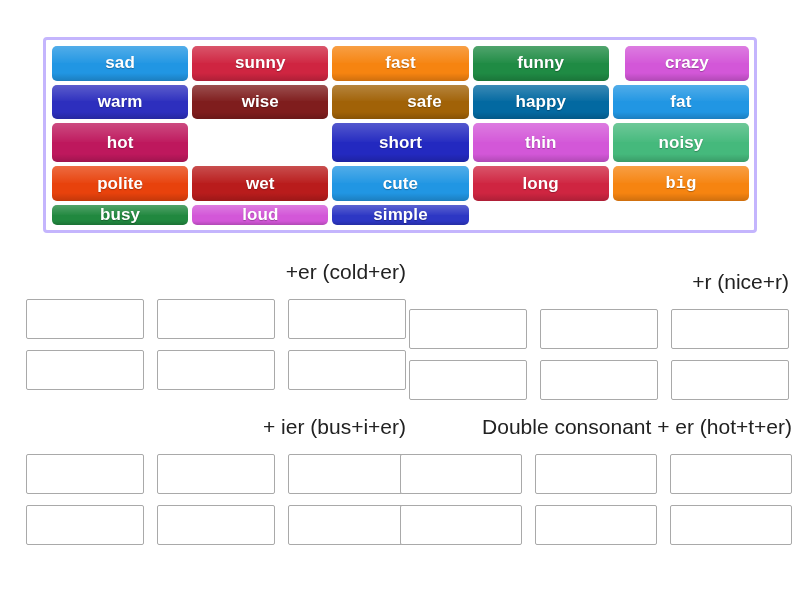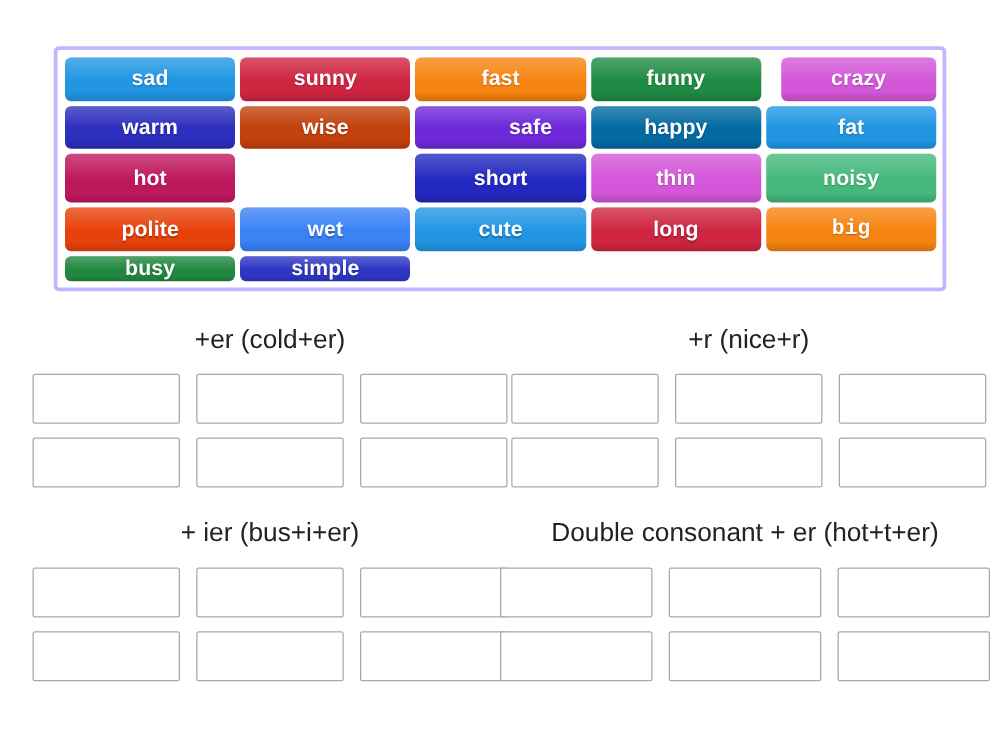--- a/index.html
+++ b/index.html
@@ -70,26 +70,26 @@
     pointer-events: none;
   }
   .tile > span { position: relative; z-index: 2; }
 
   
   .group {
     position: absolute;
     width: 380px;
   }
   #group-0 { left: 26px;  top: 258px; }
-  #group-1 { left: 409px; top: 258px; }
+  #group-1 { left: 409px; top: 268px; }
   #group-2 { left: 26px;  top: 413px; }
   #group-3 { left: 400px; top: 413px; width: 392px; }
 
   .group-title {
-    text-align: center;
+    text-align: right;
     font-size: 21px;
     font-weight: normal;
     color: #222222;
     line-height: 1.3;
     margin-bottom: 14px;
     white-space: nowrap;
   }
 
   .slot-grid {
     display: grid;
@@ -121,24 +121,24 @@
     </div>
     <div class="tile" style="background: rgb(31, 139, 68);">
       <span>funny</span>
     </div>
     <div class="tile" style="background: rgb(211, 87, 216); margin-left: 13px;">
       <span>crazy</span>
     </div>
     <div class="tile" style="background: rgb(45, 47, 190);">
       <span>warm</span>
     </div>
-    <div class="tile" style="background: #c2410c; align-items: center;">
+    <div class="tile" style="background: #7f1d1d; align-items: center;">
       <span>wise</span>
     </div>
-    <div class="tile" style="background: #6d28d9; padding-left: 48px;">
+    <div class="tile" style="background: #a16207; padding-left: 48px;">
       <span>safe</span>
     </div>
     <div class="tile" style="background: #0369a1;">
       <span>happy</span>
     </div>
     <div class="tile" style="background: rgb(33, 150, 227);">
       <span>fat</span>
     </div>
     <div class="tile" style="background: #be185d;">
       <span>hot</span>
@@ -151,35 +151,38 @@
     </div>
     <div class="tile" style="background: rgb(211, 87, 216);">
       <span>thin</span>
     </div>
     <div class="tile" style="background: rgb(69, 185, 124);">
       <span>noisy</span>
     </div>
     <div class="tile" style="background: rgb(232, 66, 12);">
       <span>polite</span>
     </div>
-    <div class="tile" style="background: #3b82f6; align-items: center;">
+    <div class="tile" style="background: #b91c1c; align-items: center;">
       <span>wet</span>
     </div>
     <div class="tile" style="background: rgb(33, 150, 227);">
       <span>cute</span>
     </div>
     <div class="tile" style="background: rgb(207, 37, 65);">
       <span>long</span>
     </div>
     <div class="tile" style="background: rgb(246, 132, 16); font-family: Liberation Mono, monospace;">
       <span>big</span>
     </div>
     <div class="tile" style="background: rgb(33, 136, 63);">
       <span>busy</span>
     </div>
+    <div class="tile" style="background: rgb(211, 87, 216);">
+      <span>loud</span>
+    </div>
     <div class="tile" style="background: rgb(45, 55, 196);">
       <span>simple</span>
     </div>
   </div>
 
 <div class="group" id="group-0">
   <div class="group-title">+er (cold+er)</div>
   <div class="slot-grid">
       <div class="slot"></div>
       <div class="slot"></div>

